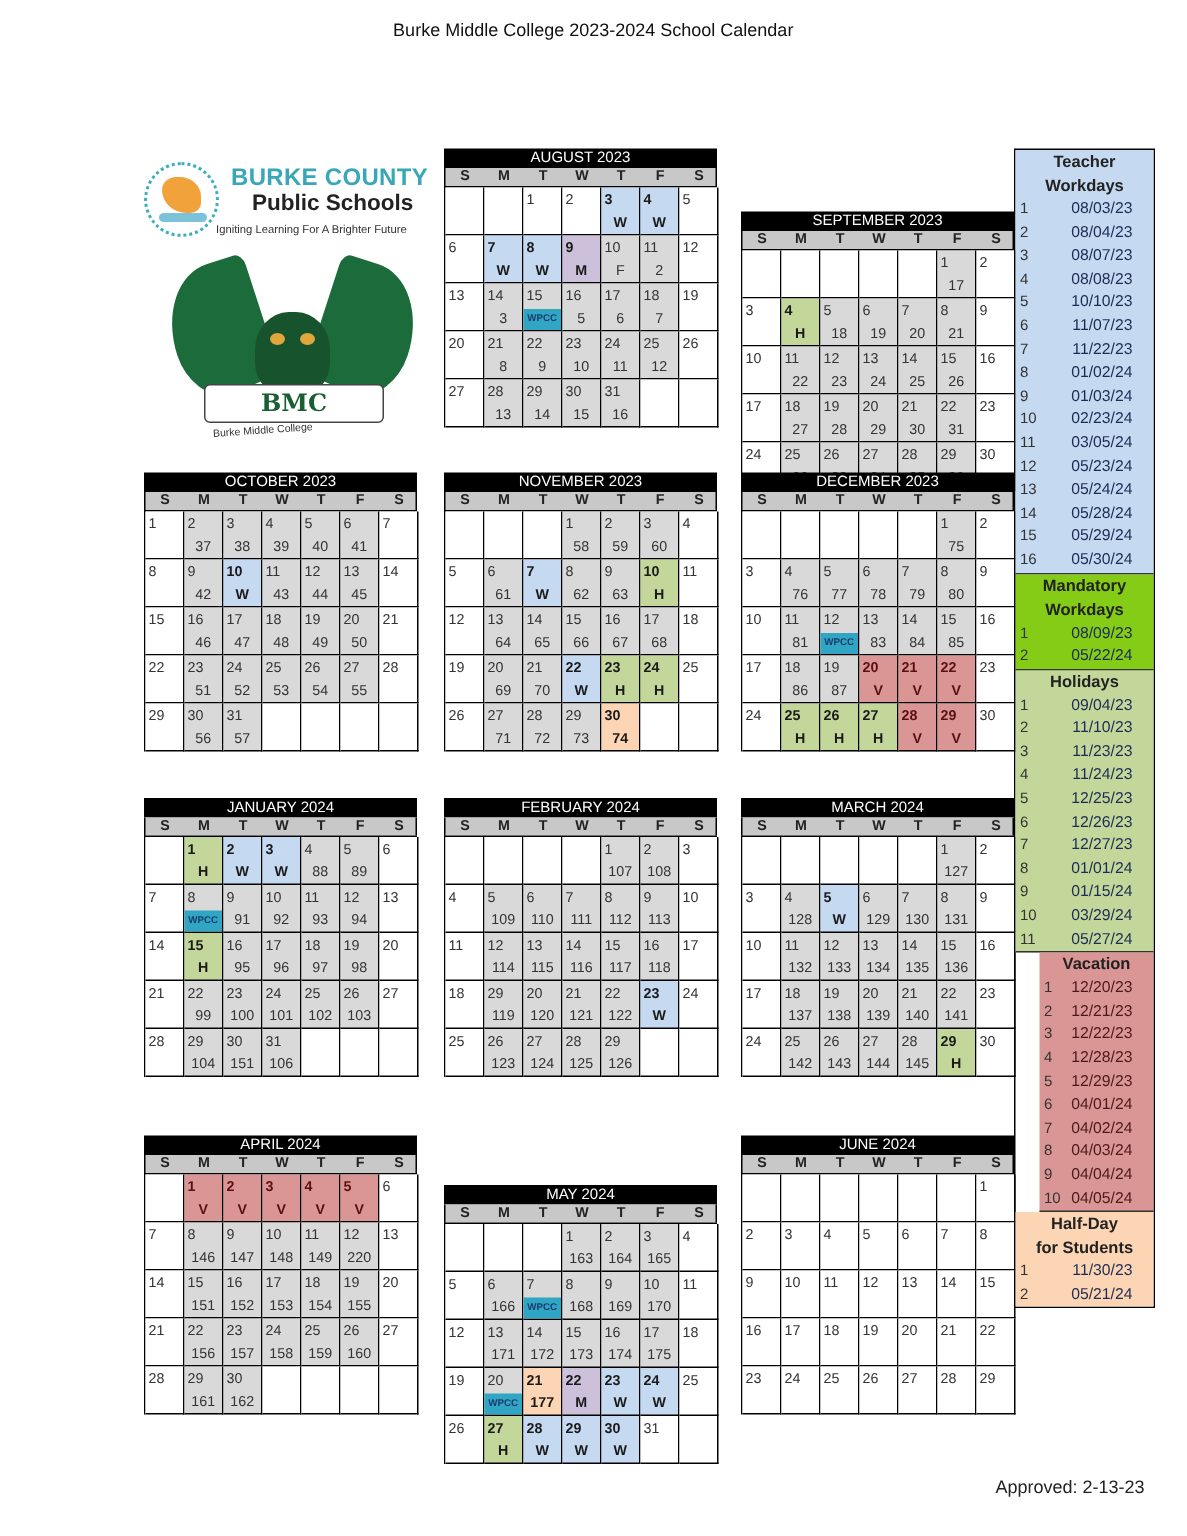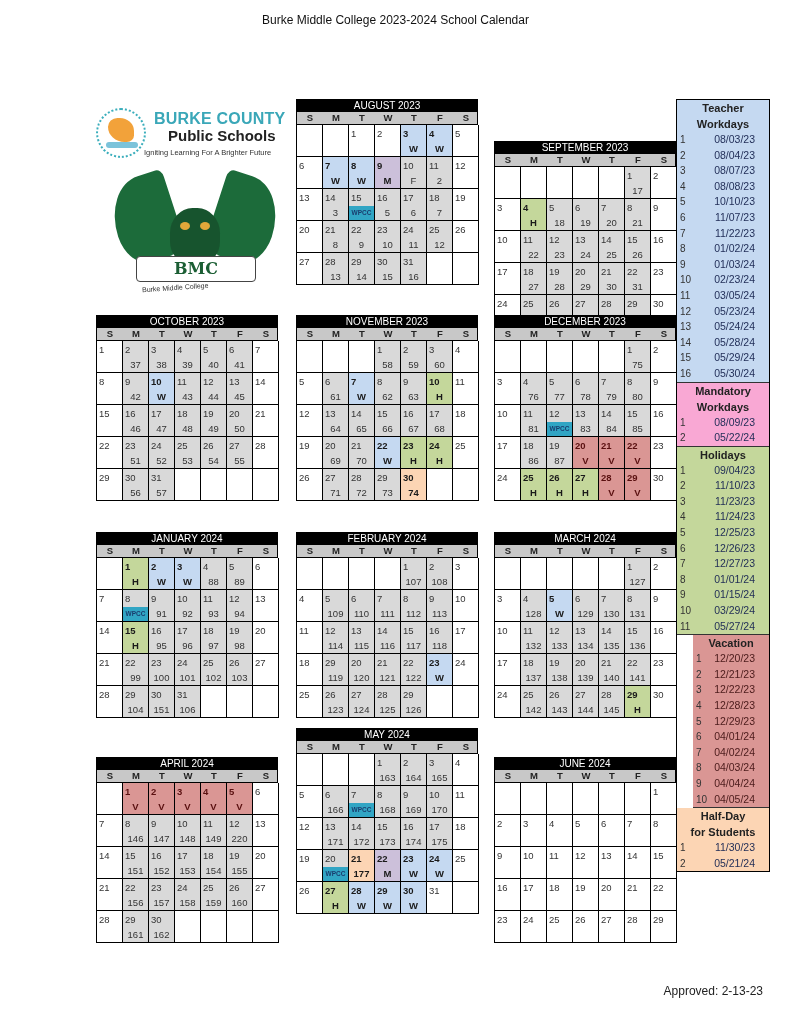--- a/index.html
+++ b/index.html
@@ -44,21 +44,21 @@
   .wpcc{position:absolute;left:0;right:0;bottom:0;height:14px;background:#31a5c4;color:#1a3d6e;font-size:6.5px;text-align:center;line-height:14px;font-weight:bold;}
 
   .legend{position:absolute;left:676px;top:99px;width:94px;border:1px solid #000;box-sizing:border-box;font-size:10.5px;}
   .lg{border-bottom:1.5px solid #333;}
   .lg:last-child{border-bottom:none;}
   .lg .hd2{text-align:center;font-weight:bold;line-height:16px;color:#222;font-size:11px;}
   .lg .row{display:flex;line-height:15.6px;height:15.6px;}
   .lg .row .n{width:16px;padding-left:3px;color:#333;font-size:10px;}
   .lg .row .dt{flex:1;text-align:right;padding-right:14px;color:#1e2b55;}
   .lg.tw{background:#c5d9f1;}
-  .lg.mw{background:#f9a8d4;}
+  .lg.mw{background:#84cc16;}
   .lg.hol{background:#c4d79b;}
   .lg.vac{background:#da9694;margin-left:16px;}
   .lg.vac .row .dt{color:#4a1a1a;}
   .lg.half{background:#fcd5b4;}
 </style>
 </head>
 <body>
 
 <div class="title">Burke Middle College 2023-2024 School Calendar</div>
 
@@ -1343,21 +1343,21 @@
             <span class="d">30</span>
             <span class="c">162</span>
           </div>
           <div class="cell"></div>
           <div class="cell"></div>
           <div class="cell"></div>
           <div class="cell"></div>
         </div>
       </div>
     </div>
-    <div class="cal" style="left: 296px; top: 728px;">
+    <div class="cal" style="left: 296px; top: 790px;">
       <div class="mh">MAY 2024</div>
       <div class="dh">
         <span>S</span>
         <span>M</span>
         <span>T</span>
         <span>W</span>
         <span>T</span>
         <span>F</span>
         <span>S</span>
       </div>

